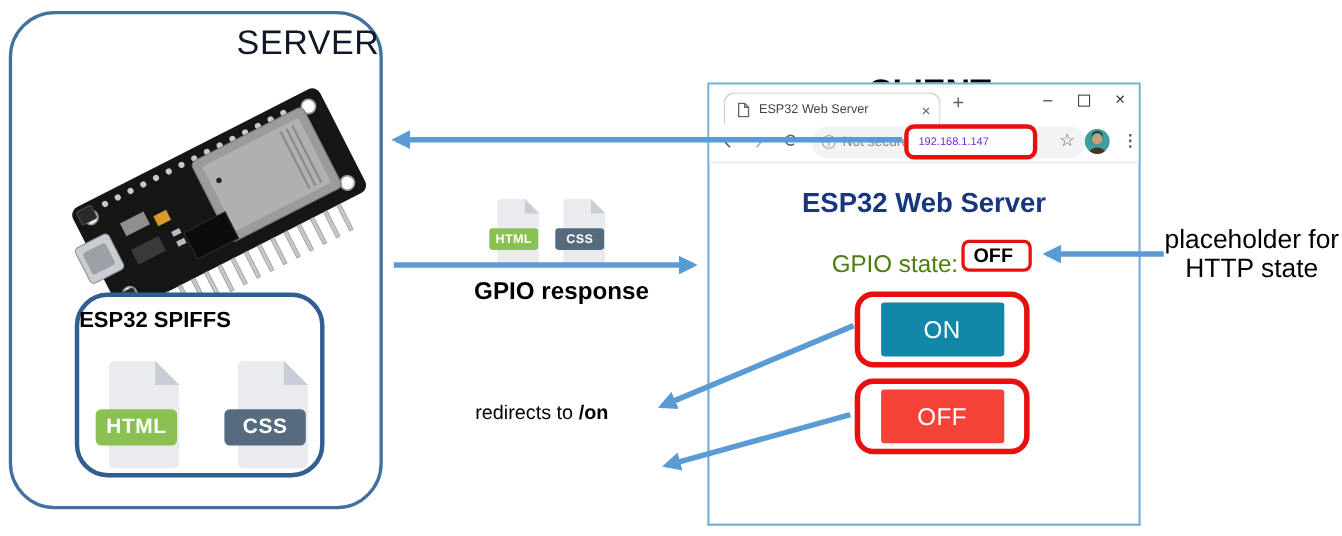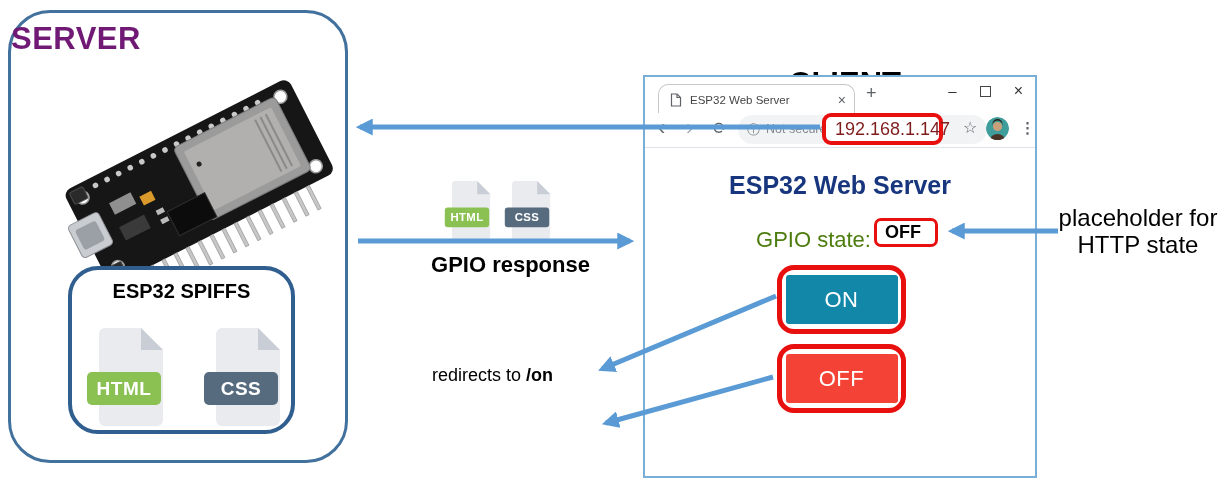--- a/index.html
+++ b/index.html
@@ -10,32 +10,32 @@
     font-family: "Liberation Sans", sans-serif;
   }
 
   
   .server-box {
     position: absolute; left: 8px; top: 10px; width: 340px; height: 453px;
     border: 3px solid #41719c; border-radius: 42px; background: #fff; z-index: 1;
   }
   .server-title {
     position: absolute; top: 8px; left: 0; width: 100%;
-    text-align: left; font-size: 31px; font-weight: bold; color: #701a75;
+    text-align: right; font-size: 31px; font-weight: normal; color: #0f172a;
     letter-spacing: 0.5px;
   }
   .board-svg { position: absolute; left: 40px; top: 62px; z-index: 2; }
 
   .spiffs-box {
     position: absolute; left: 57px; top: 253px; width: 227px; height: 168px;
     border: 4px solid #2f5e8f; border-radius: 30px; background: #fff; z-index: 3;
   }
   .spiffs-title {
     position: absolute; top: 10px; left: 0; width: 100%;
-    text-align: center; font-size: 20px; font-weight: bold; color: #000;
+    font-size: 20px; font-weight: bold; color: #000;
   }
 
   
   .file-icon { position: absolute; width: 64px; height: 98px; }
   .file-icon .band {
     position: absolute; left: -12px; top: 44px; width: 74px; height: 33px;
     border-radius: 5px; color: #fff; font-weight: bold; font-size: 19px;
     display: flex; align-items: center; justify-content: center;
     letter-spacing: 0.5px;
   }
@@ -95,41 +95,41 @@
     position: absolute; left: 93px; top: 2px; width: 249px; height: 29px;
     background: #f1f3f4; border-radius: 15px;
   }
   .info-icon { position: absolute; left: 102px; top: 8px; font-size: 13px; color: #85898f; }
   .security-text { position: absolute; left: 121px; top: 9px; font-size: 12.5px; color: #85898f; white-space: nowrap; }
   .url-box {
     position: absolute; left: 177px; top: 0px; width: 121px; height: 32px;
     border: 4px solid #e8100e; border-radius: 9px; background: #fff;
     display: flex; align-items: center; padding-left: 9px; z-index: 3;
   }
-  .url-text { font-size: 18px; color: #7f1d1d; }
+  .url-text { font-size: 10px; color: #6d28d9; }
   .star-icon { position: absolute; left: 318px; top: 5px; font-size: 16px; color: #5f6368; }
   .avatar { position: absolute; left: 341px; top: 4px; width: 23px; height: 23px; border-radius: 50%; overflow: hidden; }
   .menu-icon { position: absolute; left: 375px; top: 6px; font-size: 15px; color: #5f6368; font-weight: bold; }
 
   .page-heading {
     position: absolute; left: 0; top: 94px; width: 100%;
     text-align: center; font-size: 25px; font-weight: bold; color: #18367e;
   }
   .gpio-row {
     position: absolute; left: 0; top: 138px; width: 100%; height: 34px;
     display: flex; align-items: center; justify-content: center; padding-left: 14px;
   }
   .gpio-label { font-size: 22px; color: #4d7c0f; margin-top: 16px; }
   .gpio-value-box {
     margin-left: 3px; border: 3.5px solid #e8100e; border-radius: 7px;
     background: #fff; padding: 1px 14px 1px 8px;
     font-size: 18px; font-weight: bold; color: #000;
   }
   .btn-ring {
-    position: absolute; left: 132px; width: 129px; height: 69px;
+    position: absolute; left: 132px; width: 159px; height: 69px;
     border: 5px solid #e8100e; border-radius: 17px; background: #fff;
     display: flex; align-items: center; justify-content: center;
   }
   .btn-ring-on  { top: 188px; }
   .btn-ring-off { top: 267px; }
   .gpio-btn {
     width: 112px; height: 49px; border: none; border-radius: 3px;
     color: #fff; font-size: 22px; font-family: "Liberation Sans", sans-serif;
     display: flex; align-items: center; justify-content: center; letter-spacing: 0.5px;
   }

